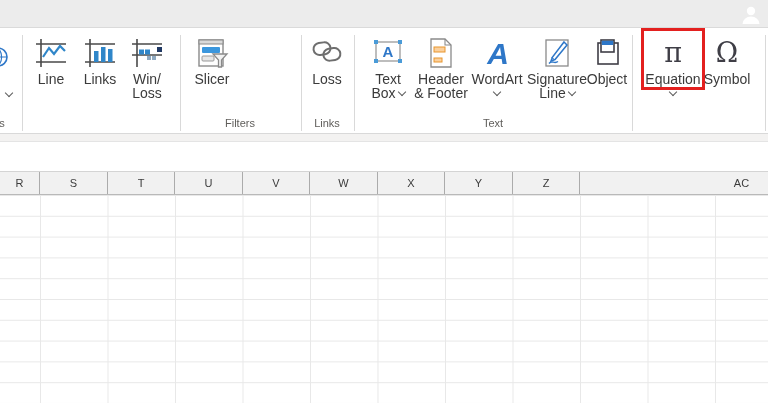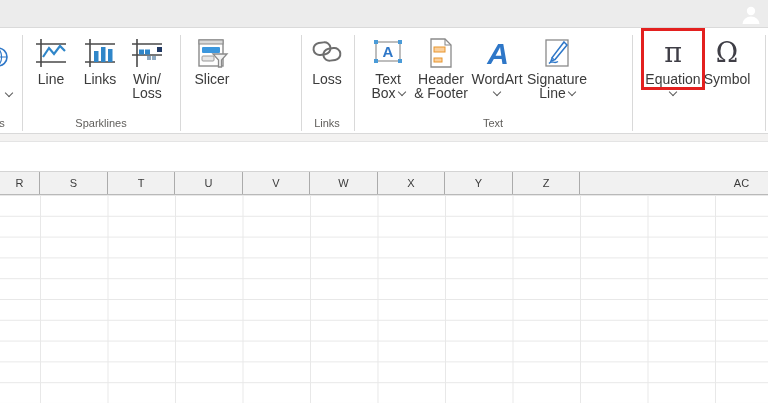--- a/index.html
+++ b/index.html
@@ -206,20 +206,32 @@
         </div>
       <div class="rlabel">
           <span>Signature</span>
         </div>
       <div class="rlabel">
           <span>Line</span>
           <span class="chev"></span>
         </div>
     </div>
 
+    <div class="rbtn" style="left:581px;width:52px">
+      <div class="icn">
+          <svg width="32" height="30" viewBox="0 0 32 30">
+        <rect x="7" y="5" width="20" height="21" fill="#fff" stroke="#3f3e46" stroke-width="1.6"></rect>
+        <rect x="10" y="2" width="13" height="12" fill="#fff" stroke="#3f3e46" stroke-width="1.6"></rect>
+        <rect x="10.8" y="2.8" width="11.4" height="4.2" fill="#2e77c8"></rect>
+      </svg>
+        </div>
+      <div class="rlabel">
+          <span>Object</span>
+        </div>
+    </div>
 
     <div class="rbtn" style="left:647px;width:52px">
       <div class="icn">
           <div class="bigsym">π</div>
         </div>
       <div class="rlabel">
           <span>Equation</span>
         </div>
       <div class="chevrow">
           <span class="chev"></span>
@@ -230,21 +242,21 @@
       <div class="icn">
           <div class="bigsym">Ω</div>
         </div>
       <div class="rlabel">
           <span>Symbol</span>
         </div>
     </div>
 
     <div class="hl-box"></div>
 
-    <div class="grpl" style="left:41px;width:120px">Sparklines</div>
+    <div class="grpl" style="left:190px;width:100px">Filters</div>
     <div class="grpl" style="left:297px;width:60px">Links</div>
     <div class="grpl" style="left:443px;width:100px">Text</div>
   </div>
 
   <div class="ribbon-strip"></div>
   <div class="formula-band"></div>
 
   <div class="col-headers">
     <div class="colh" style="left:0;width:40px">R</div>
     <div class="colh" style="left:40px;width:68px">S</div>

